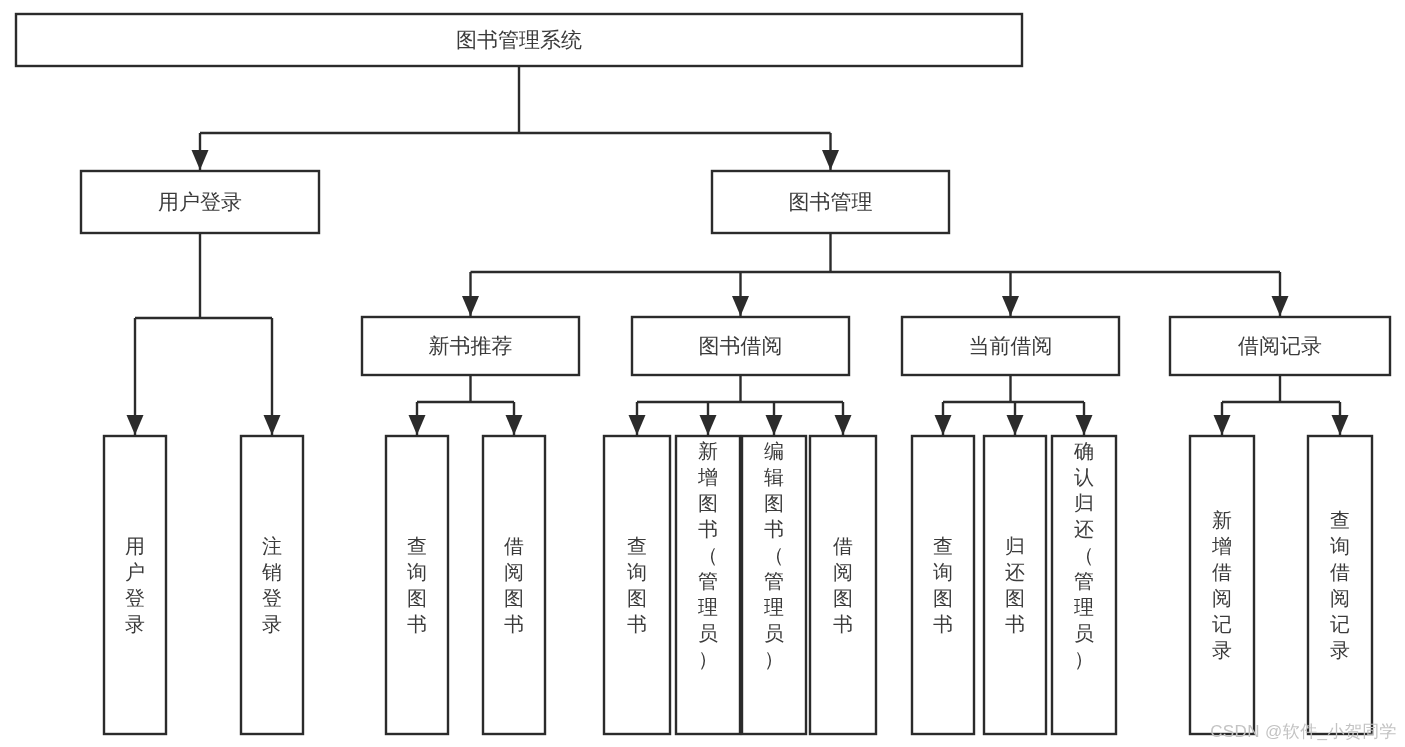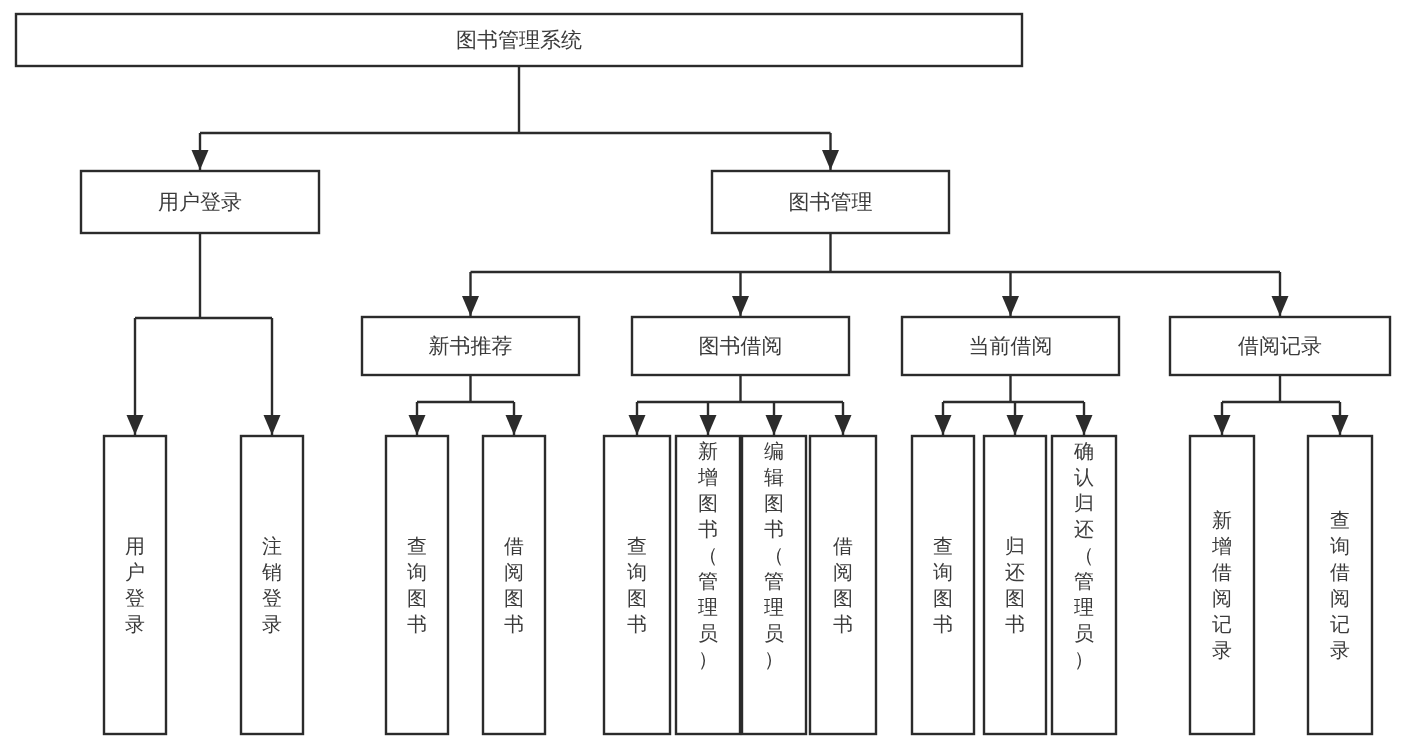--- a/index.html
+++ b/index.html
@@ -200,13 +200,14 @@
         <g>
           <rect x="1190" y="436" width="64" height="298" class="node-rect"></rect>
           <text x="1222" class="node-label-v"><tspan x="1222" y="527">新</tspan><tspan x="1222" y="553">增</tspan><tspan x="1222" y="579">借</tspan><tspan x="1222" y="605">阅</tspan><tspan x="1222" y="631">记</tspan><tspan x="1222" y="657">录</tspan></text>
         </g>
         <g>
           <rect x="1308" y="436" width="64" height="298" class="node-rect"></rect>
           <text x="1340" class="node-label-v"><tspan x="1340" y="527">查</tspan><tspan x="1340" y="553">询</tspan><tspan x="1340" y="579">借</tspan><tspan x="1340" y="605">阅</tspan><tspan x="1340" y="631">记</tspan><tspan x="1340" y="657">录</tspan></text>
         </g>
       </g>
   </svg>
+  <div class="watermark">CSDN @软件_小贺同学</div>
 </div>
 
 </body></html>

